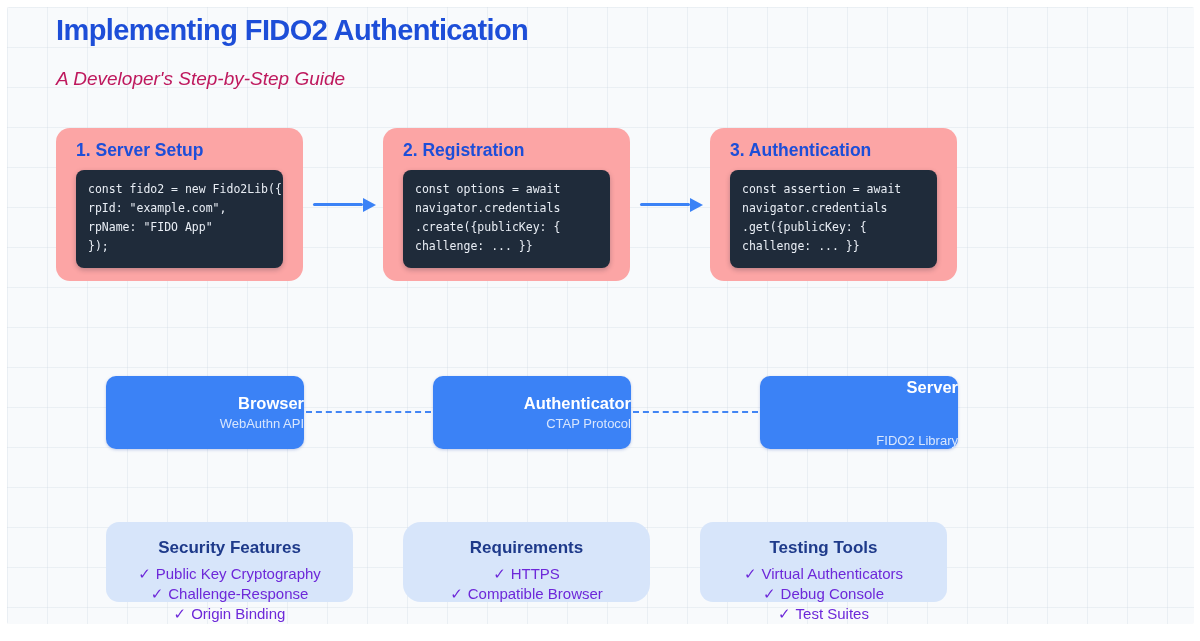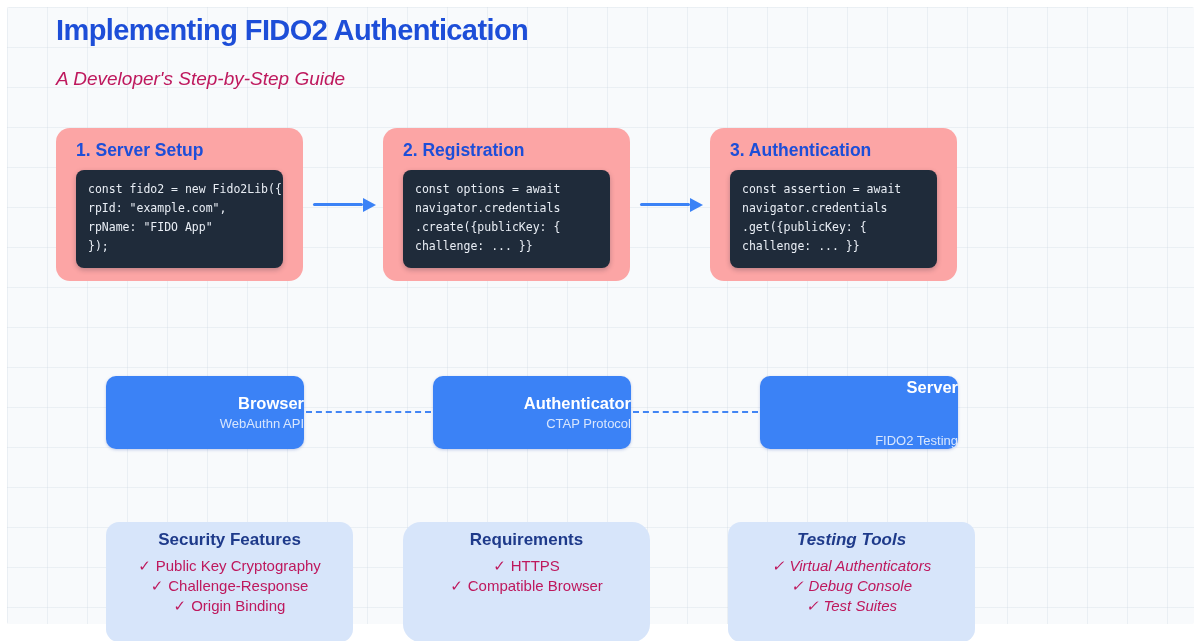--- a/index.html
+++ b/index.html
@@ -88,35 +88,35 @@
 
   .dash-link {
     position:absolute; top:411px; height:0;
     border-top:2.5px dashed #4285f4;
   }
   .dash-1 { left:306px; width:125px; }
   .dash-2 { left:633px; width:125px; }
 
   
   .info-card {
-    position:absolute; top:522px; width:247px; height:120px;
+    position:absolute; top:522px; width:247px; height:80px;
     background:#d7e5fa; border-radius:13px;
-    padding-top:8px; text-align:center;
+    padding-top:16px; text-align:center;
   }
   .info-title {
     font-size:17px; font-weight:700; color:#1e3a8a;
     margin-bottom:6px;
   }
   .info-item {
-    font-size:15px; line-height:20px; color:#be185d;
+    font-size:15px; line-height:20px; color:#6d28d9;
   }
   .info-item .check { margin-right:5px; }
   .info-1 { left:106px; }
   .info-2 { left:403px;border-radius:18px; }
-  .info-3 { left:728px;font-style:italic; }
+  .info-3 { left:700px; }
 </style>
 </head>
 <body>
 
 <div class="canvas"></div>
 <div class="content">
 
   <div class="page-title">Implementing FIDO2 Authentication</div>
   <div class="page-subtitle">A Developer's Step-by-Step Guide</div>
 
@@ -157,21 +157,21 @@
 
   <div class="component-box comp-2">
     <div class="component-name">Authenticator</div>
     <div class="component-detail">CTAP Protocol</div>
   </div>
 
   <div class="dash-link dash-2"></div>
 
   <div class="component-box comp-3">
     <div class="component-name">Server</div>
-    <div class="component-detail">FIDO2 Testing</div>
+    <div class="component-detail">FIDO2 Library</div>
   </div>
 
   <div class="info-card info-1">
     <div class="info-title">Security Features</div>
     <div class="info-item"><span class="check">✓</span><span>Public Key Cryptography</span></div>
     <div class="info-item"><span class="check">✓</span><span>Challenge-Response</span></div>
     <div class="info-item"><span class="check">✓</span><span>Origin Binding</span></div>
   </div>
 
   <div class="info-card info-2">

